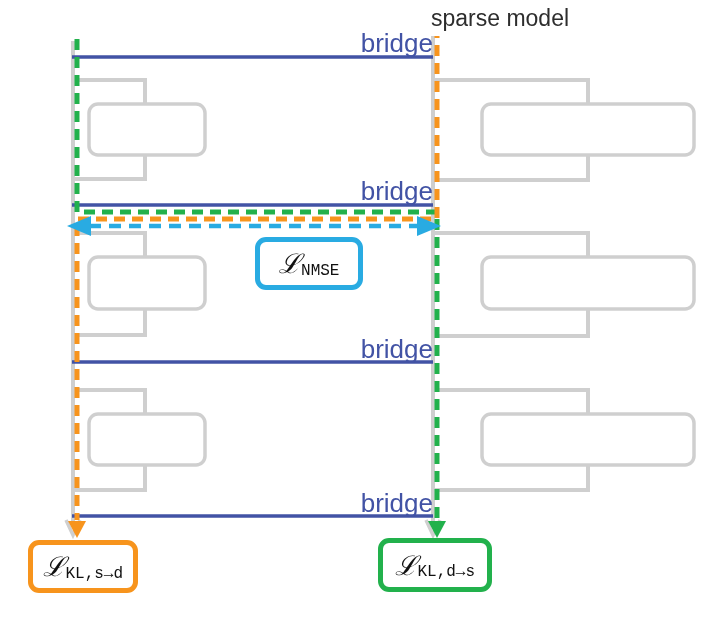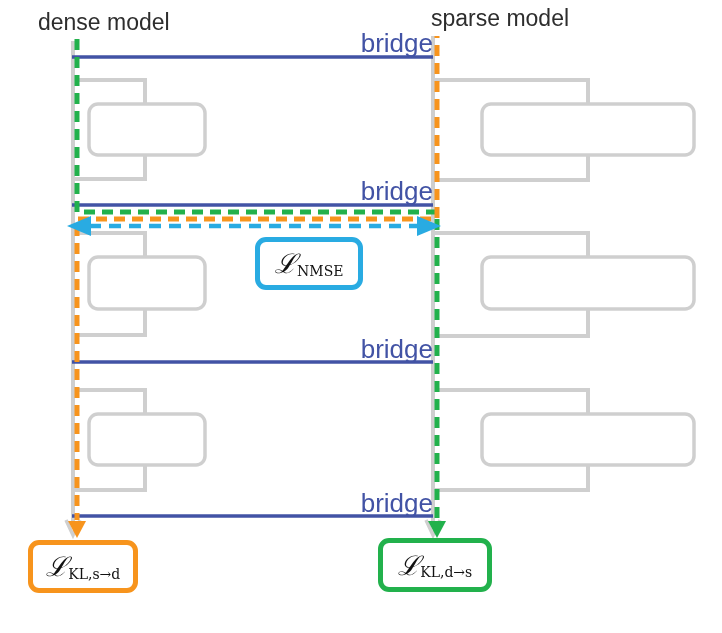--- a/index.html
+++ b/index.html
@@ -71,24 +71,25 @@
   .loss-nmse  { left: 255px; top: 237px; width: 108px; height: 53px; border: 5px solid var(--cyan, #29abe2); }
   .loss-kl-sd { left: 28px;  top: 540px; width: 110px; height: 53px; border: 5px solid var(--orange, #f7941d); }
   .loss-kl-ds { left: 378px; top: 538px; width: 114px; height: 54px; border: 5px solid var(--green, #22b14c); }
 
   .loss-symbol {
     font-size: 27px;
     font-style: italic;
     line-height: 1;
   }
   .loss-sub {
-    font-size: 14px;
+    font-size: 16px;
     position: relative;
     top: 7px;
     line-height: 1;
+    font-family: Liberation Mono, monospace;
   }
 </style>
 </head>
 <body>
 
 <div class="canvas">
 
   <svg width="722" height="633" viewBox="0 0 722 633">
 
     <g>
@@ -127,21 +128,20 @@
       <polygon class="arrow-green" points="437,538 428,521 446,521"></polygon>
     </g>
 
     <g>
       <line class="dash-cyan" x1="89" y1="226" x2="419" y2="226"></line>
       <polygon class="arrow-cyan" points="67,226 91,216 91,236"></polygon>
       <polygon class="arrow-cyan" points="441,226 417,216 417,236"></polygon>
     </g>
   </svg>
 
-  <div class="model-label dense">dense model</div>
   <div class="model-label sparse">sparse model</div>
 
   <div class="bridge-label b1">bridge</div>
   <div class="bridge-label b2">bridge</div>
   <div class="bridge-label b3">bridge</div>
   <div class="bridge-label b4">bridge</div>
 
   <div class="loss-box loss-nmse">
     <span class="loss-symbol">ℒ</span>
       <span class="loss-sub">NMSE</span>

